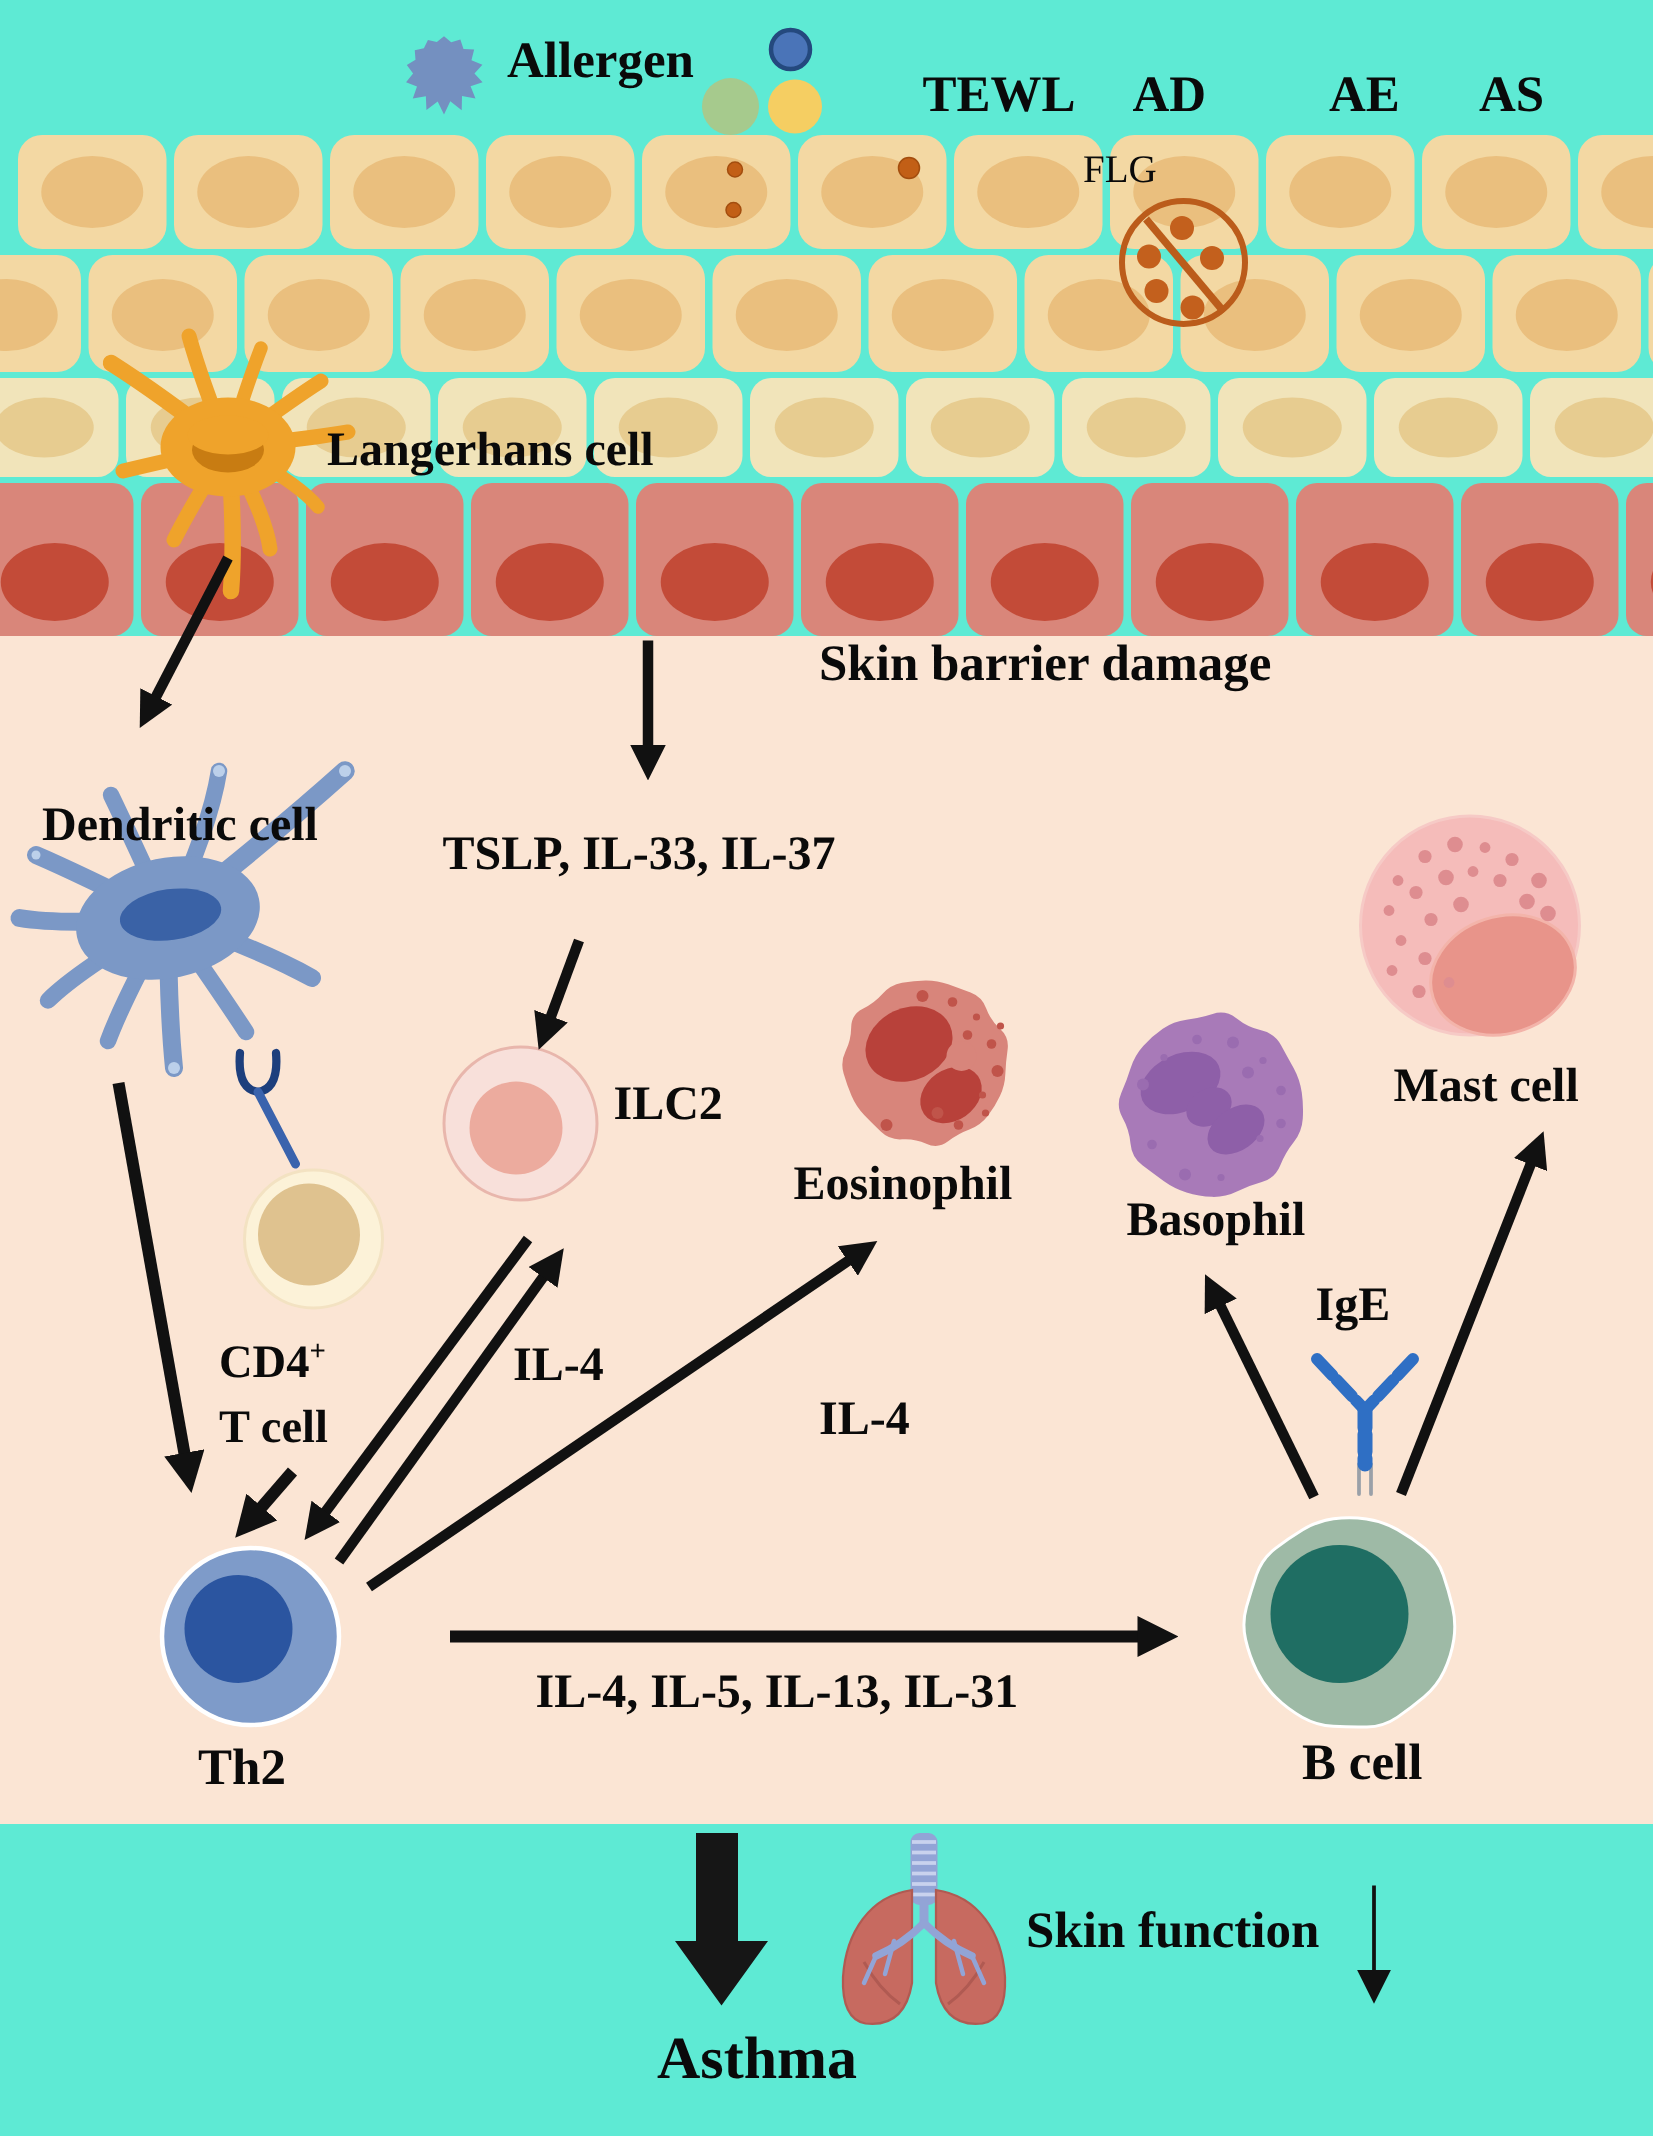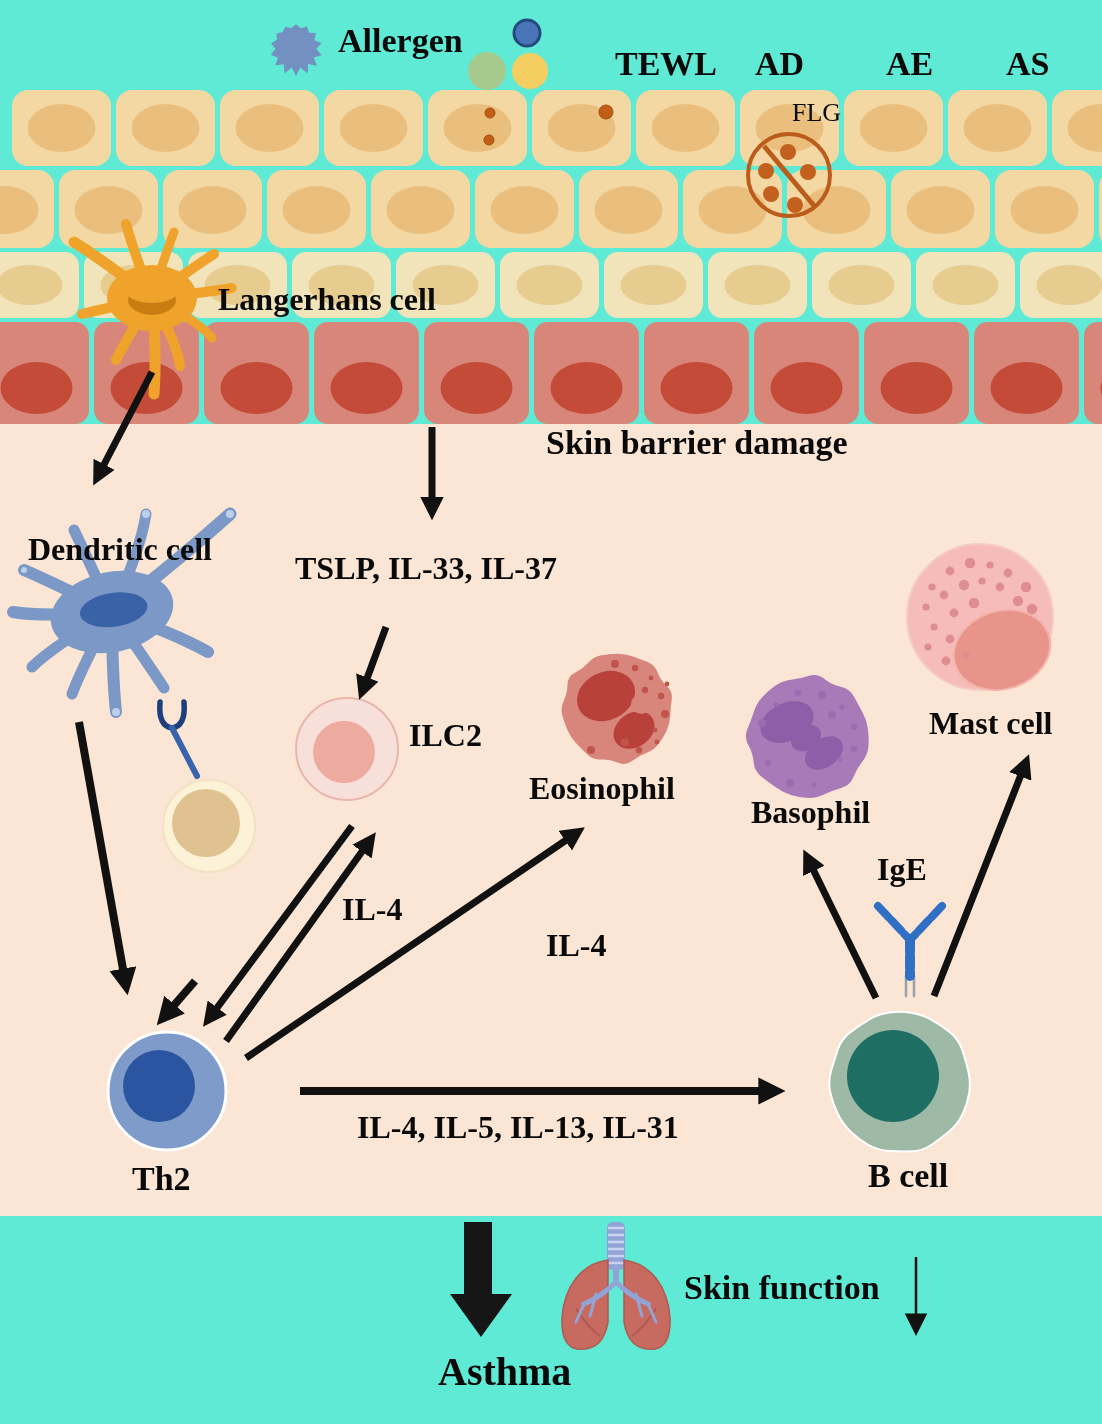--- a/index.html
+++ b/index.html
@@ -327,30 +327,34 @@
       <path d="M0,-6 C8,2 18,10 32,16" stroke-width="5"></path>
       <path d="M-20,6 L-26,28 M20,6 L26,28 M-32,16 L-40,34 M32,16 L40,34" stroke-width="3"></path>
     </g>
   </g>
 </svg>
 
 <div class="lbl xl" style="left:338px;top:22px;">Allergen</div>
 <div class="lbl xl" style="left:615px;top:45px;">TEWL</div>
 <div class="lbl xl" style="left:755px;top:45px;">AD</div>
 <div class="lbl xl" style="left:864px;top:45px;margin-left:22px;">AE</div>
-<div class="lbl xl" style="left:986px;top:45px;margin-left:20px;">AS</div>
-<div class="lbl flg" style="left:792px;top:99px;text-align:center;">FLG</div>
+<div class="lbl xl" style="left:986px;top:45px;">AS</div>
+<div class="lbl flg" style="left:722px;top:99px;text-align:center;">FLG</div>
 <div class="lbl" style="left:218px;top:282px;">Langerhans cell</div>
 <div class="lbl xl" style="left:546px;top:424px;">Skin barrier damage</div>
 <div class="lbl" style="left:28px;top:532px;">Dendritic cell</div>
 <div class="lbl" style="left:295px;top:551px;">TSLP, IL-33, IL-37</div>
 <div class="lbl" style="left:409px;top:718px;">ILC2</div>
 <div class="lbl" style="left:529px;top:771px;">Eosinophil</div>
 <div class="lbl" style="left:751px;top:795px;">Basophil</div>
 <div class="lbl" style="left:929px;top:706px;">Mast cell</div>
+<div class="lbl cd4" style="left:146px;top:886px;font-size:31px;">
+  <div><span>CD4</span><sup>+</sup></div>
+  <div>T cell</div>
+</div>
 <div class="lbl" style="left:342px;top:892px;">IL-4</div>
 <div class="lbl" style="left:546px;top:928px;">IL-4</div>
 <div class="lbl" style="left:877px;top:852px;">IgE</div>
 <div class="lbl xl" style="left:132px;top:1160px;">Th2</div>
 <div class="lbl xl" style="left:868px;top:1157px;">B cell</div>
 <div class="lbl" style="left:357px;top:1110px;">IL-4, IL-5, IL-13, IL-31</div>
 <div class="lbl xl" style="left:684px;top:1269px;">Skin function</div>
 <div class="lbl xxl" style="left:438px;top:1350px;">Asthma</div>
 
 </div>

